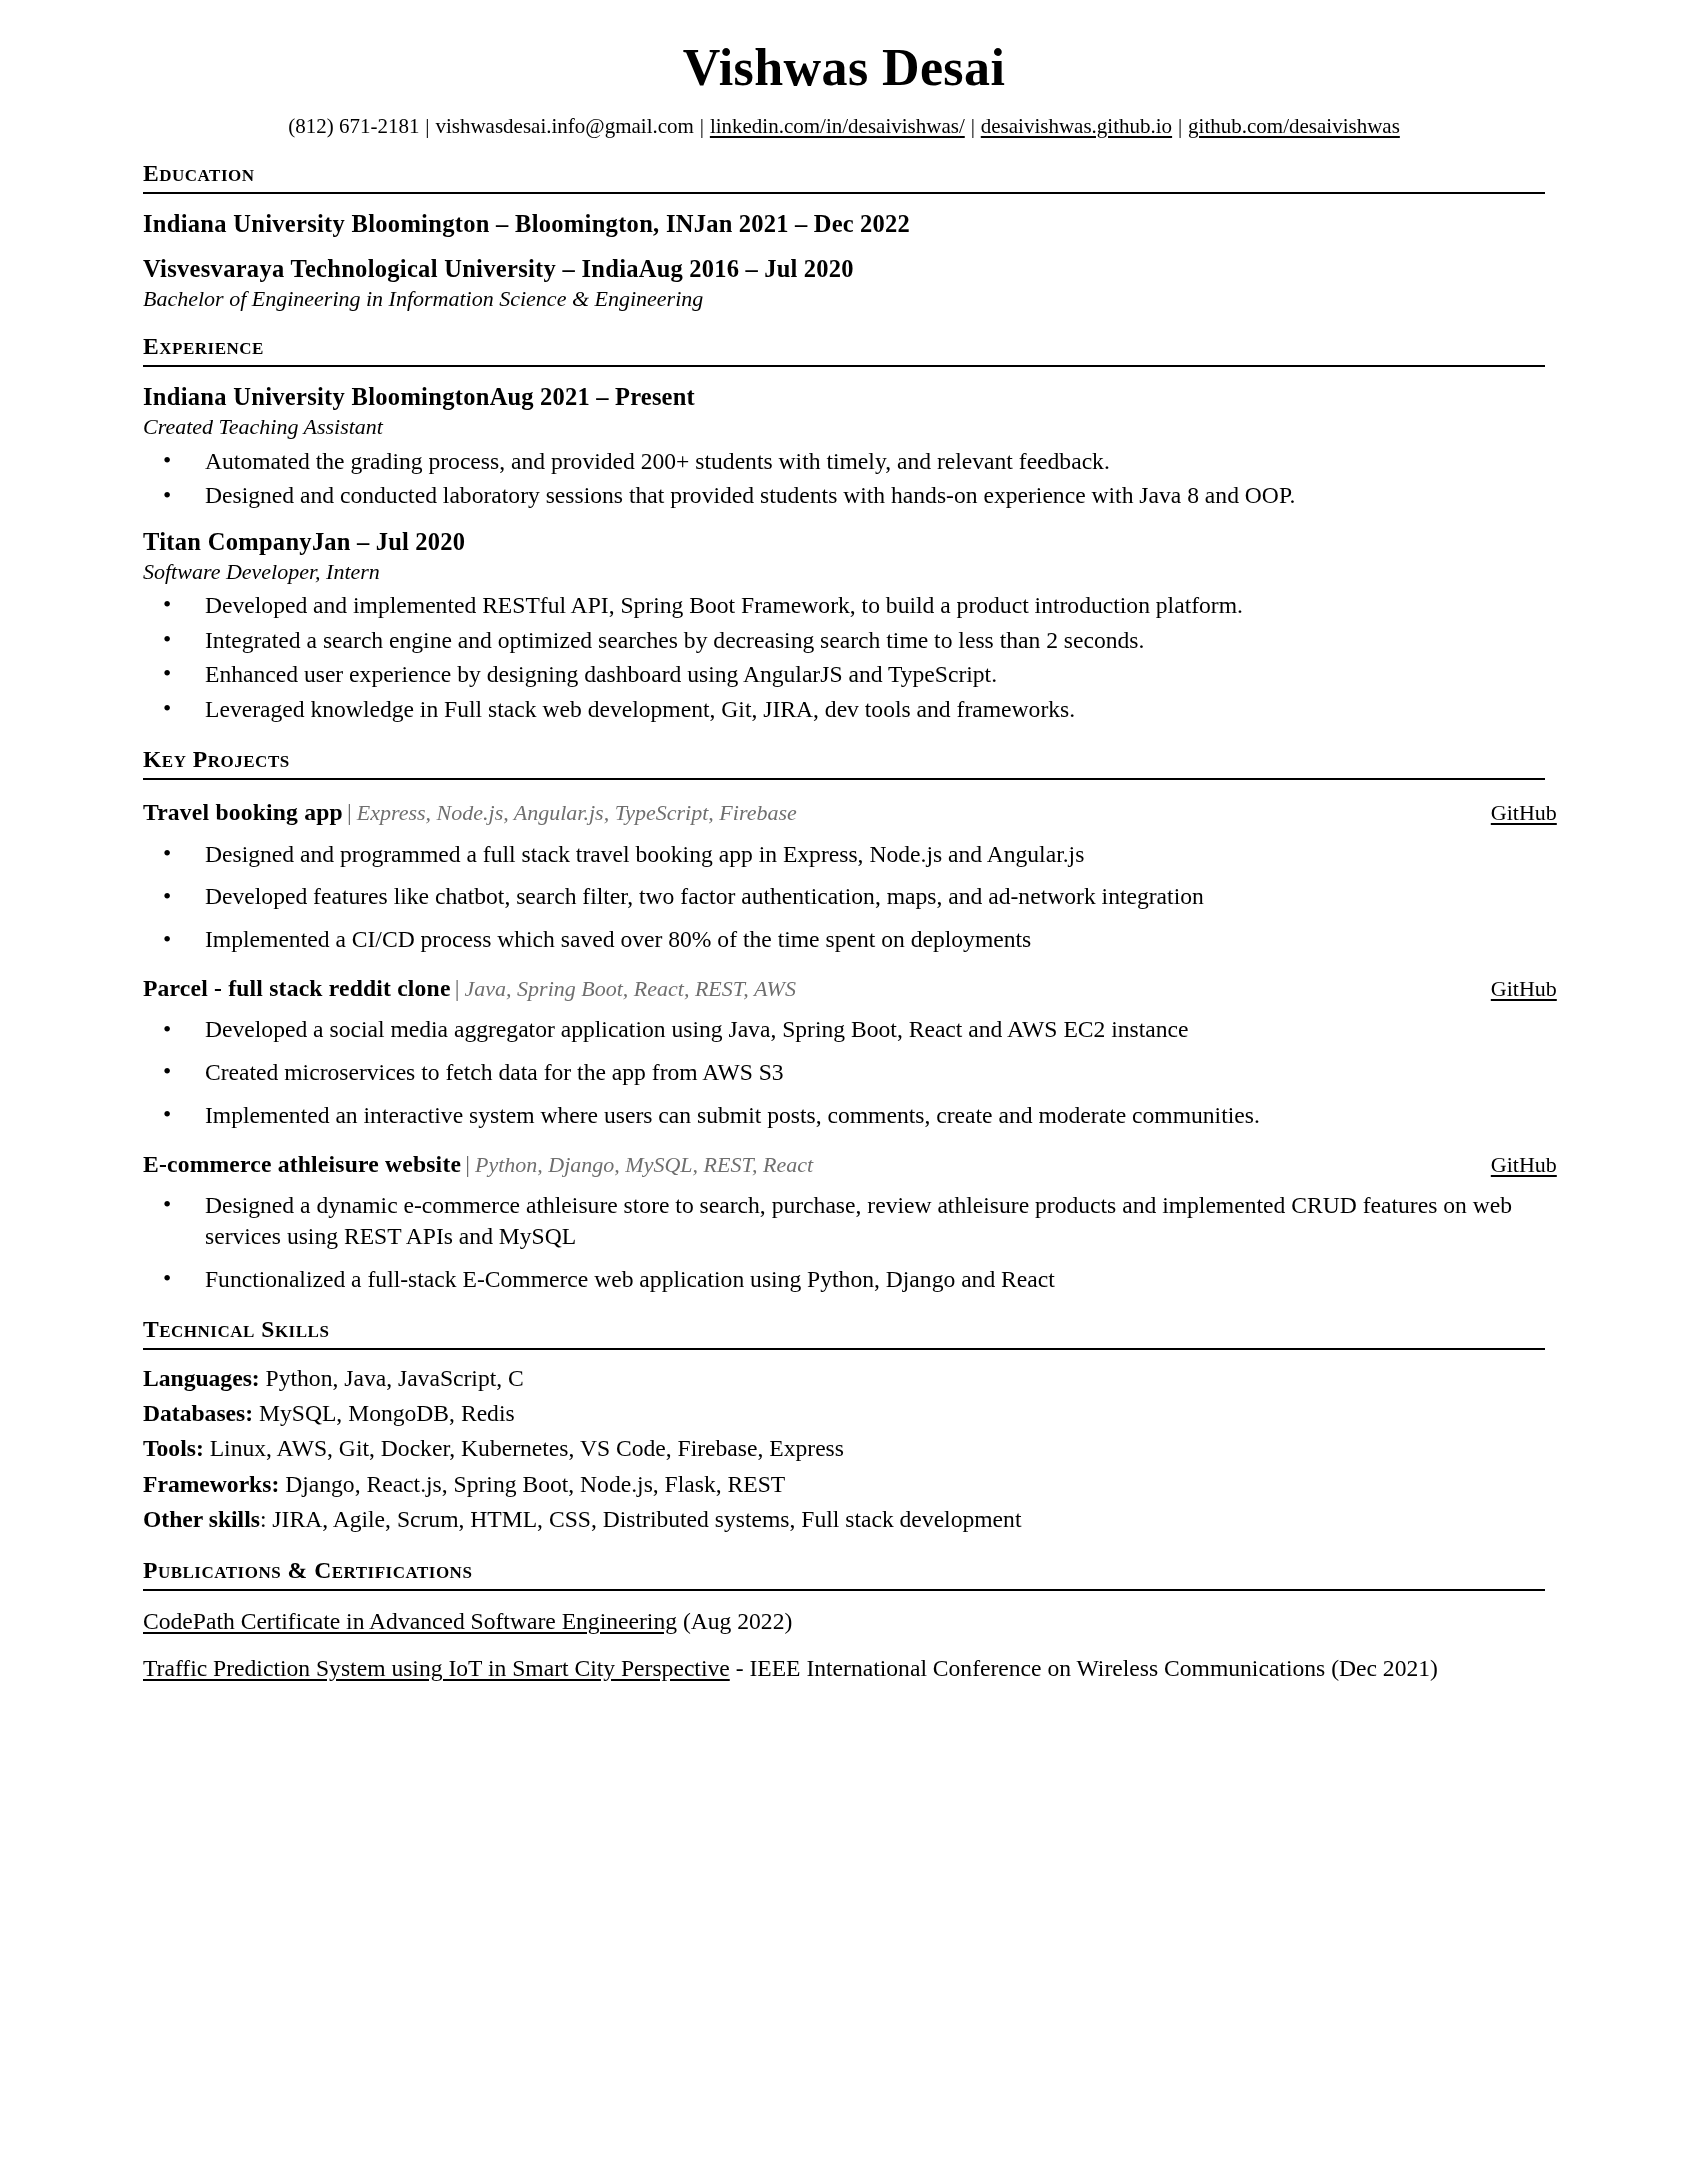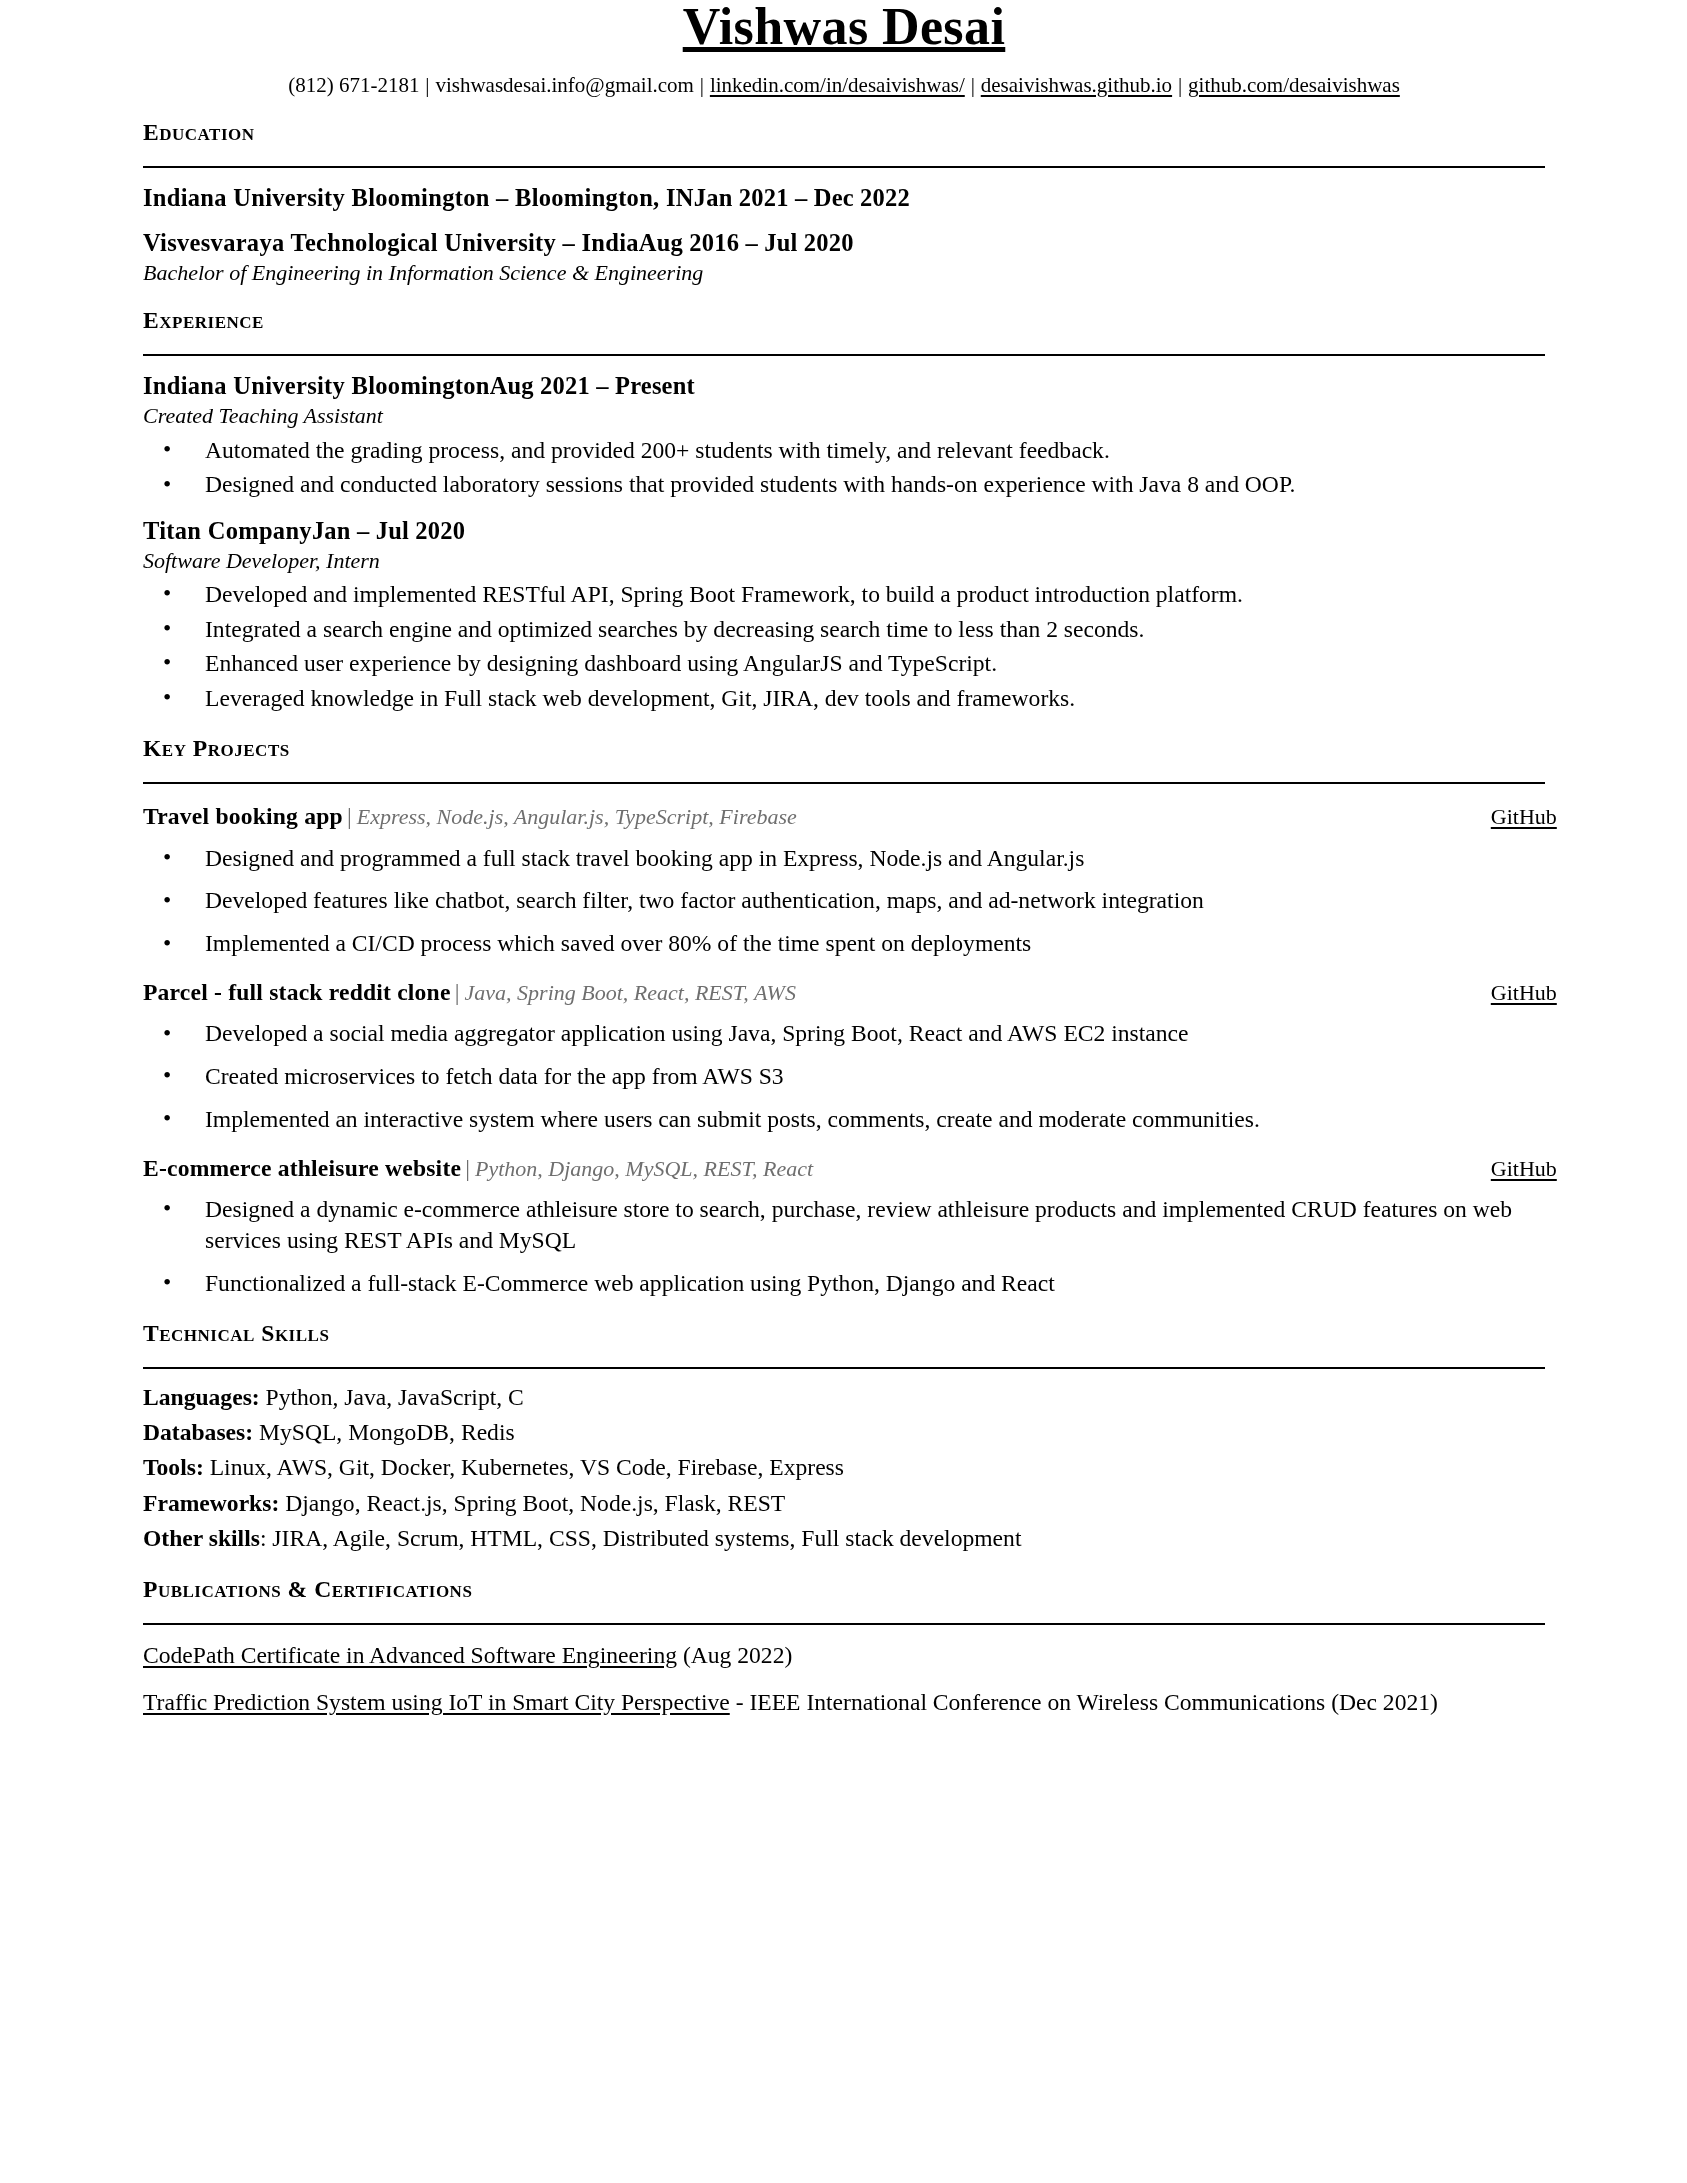--- a/index.html
+++ b/index.html
@@ -22,22 +22,22 @@
     padding: 0 143px 0 143px;
     background: #ffffff;
   }
 
   
   .name {
     text-align: center;
     font-size: 52px;
     font-weight: bold;
     letter-spacing: 0.4px;
+    padding-top: 41px;
     line-height: 1.05;
-    text-decoration: underline;
   }
   .contact {
     text-align: center;
     font-size: 21px;
     margin-top: 18.6px;
     white-space: nowrap;
     line-height: 1.2;
   }
   .contact .sep {
     padding: 0 5.9px;
@@ -50,21 +50,21 @@
   
   .section {
     margin-top: 22px;
   }
   .section-title {
     font-size: 23.6px;
     font-weight: bold;
     font-variant: small-caps;
     letter-spacing: 0.5px;
     line-height: 1.1;
-    padding-bottom: 20px;
+    padding-bottom: 5px;
   }
   .rule {
     border: 0;
     border-top: 2.5px solid #000;
     margin: 0 0 0 0;
     height: 0;
   }
 
   
   .entry {

